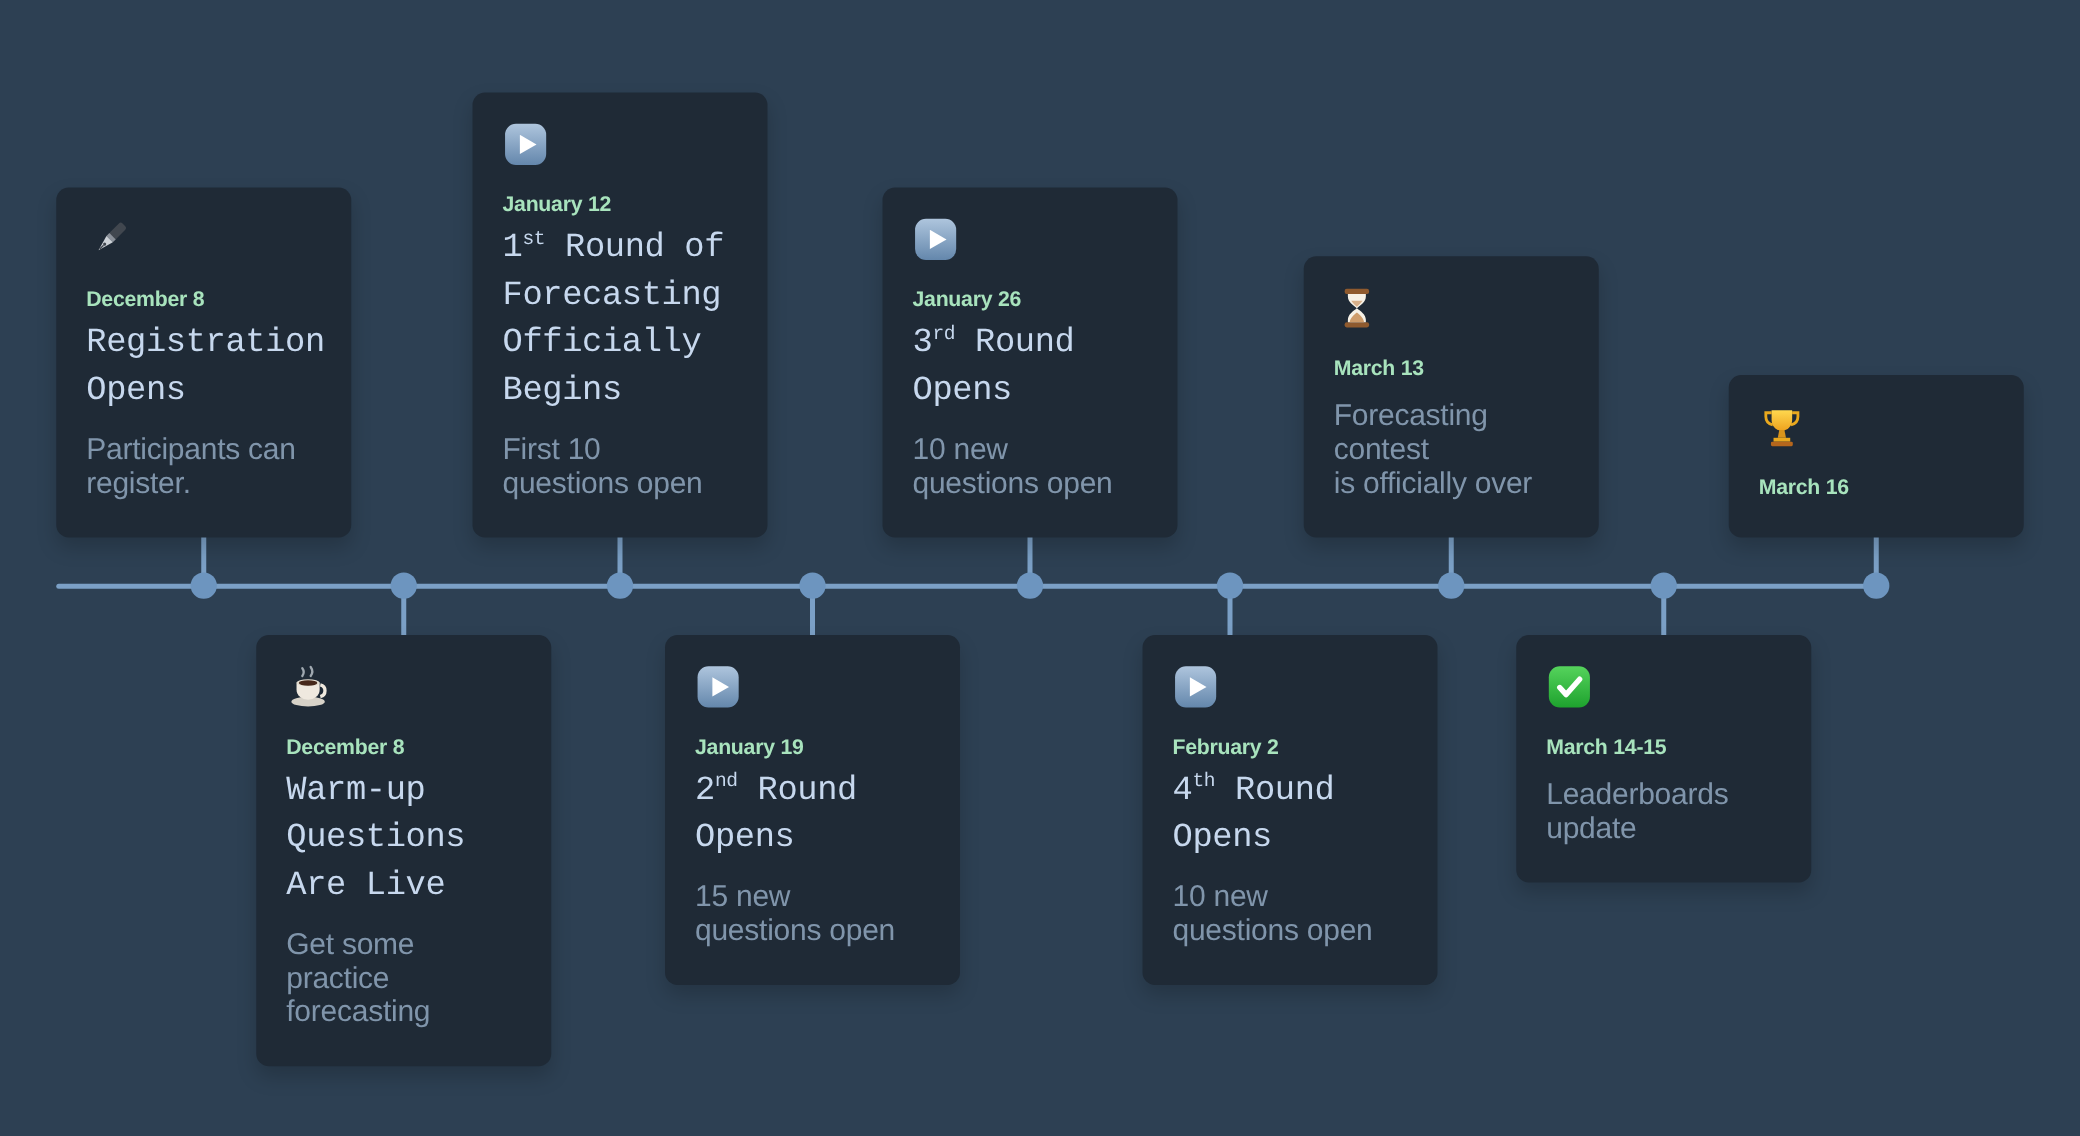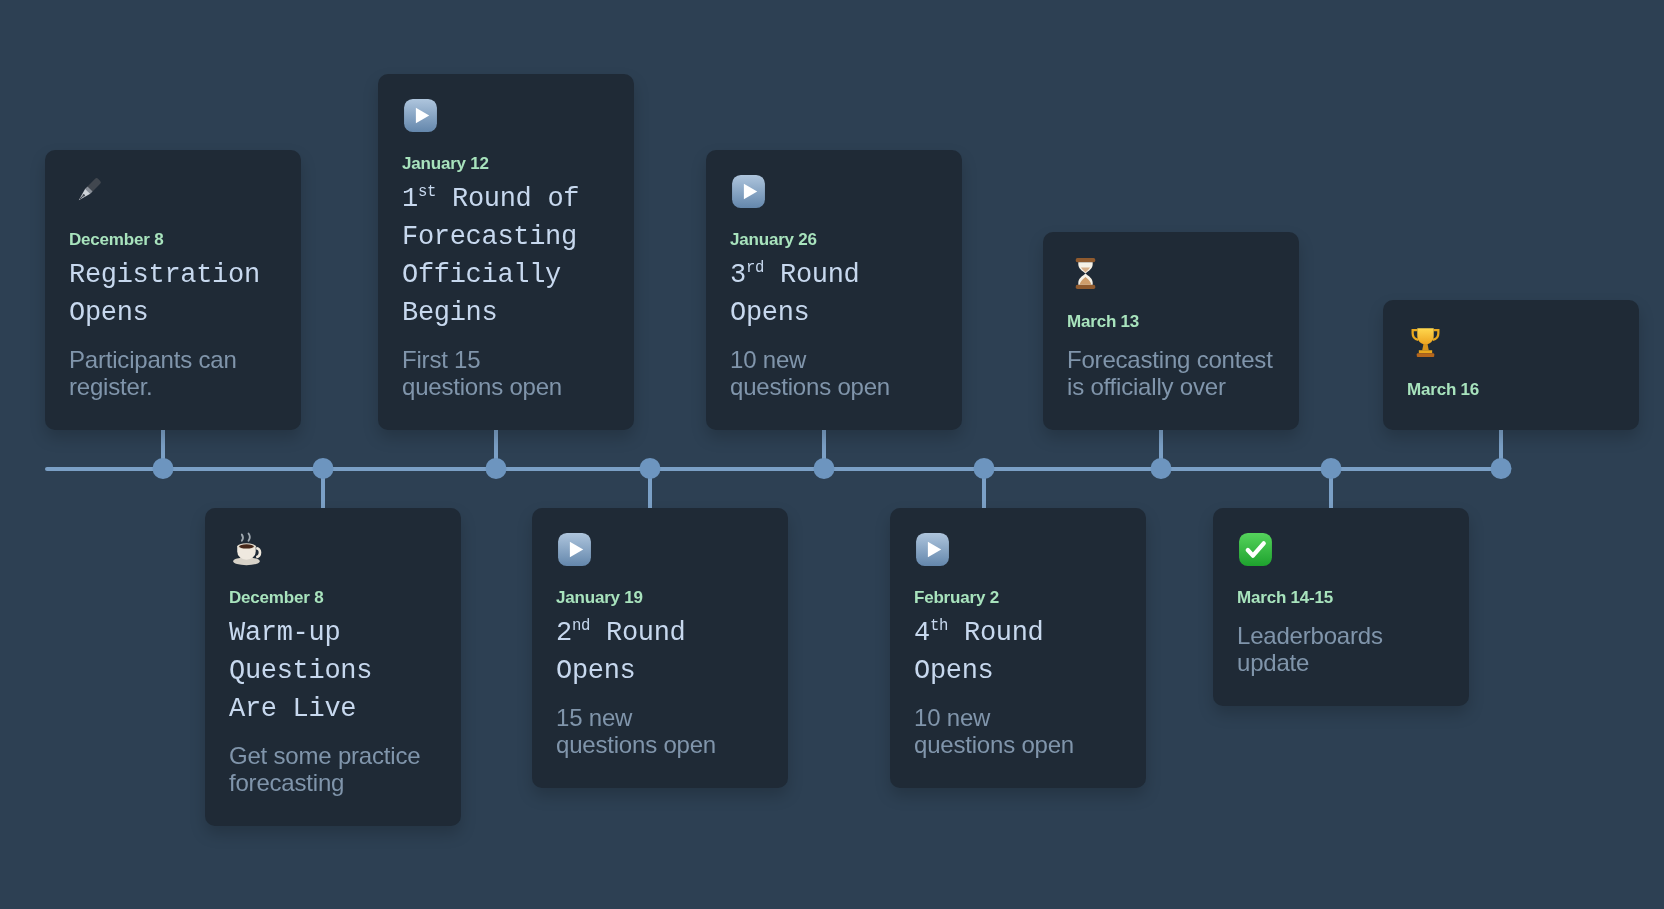--- a/index.html
+++ b/index.html
@@ -16,21 +16,21 @@
     position:absolute; width:4px; height:45px; background:#7ba0c6;
     transform:translateX(-50%); z-index:1;
   }
   .conn-top { top:424px; }
   .conn-bottom { top:469px; }
   .tl-dot {
     position:absolute; width:21px; height:21px; border-radius:50%;
     background:#6d95bf; top:458px; transform:translateX(-50%); z-index:1;
   }
   .card {
-    position:absolute; width:256px; box-sizing:border-box;
+    position:absolute; width:236px; box-sizing:border-box;
     background:#1f2a36; border-radius:10px;
     padding:23px 24px 30px 24px; z-index:2;
     box-shadow:0 8px 16px rgba(0,0,0,0.18);
   }
   .card.top    { bottom:479px; }
   .card.bottom { top:508px; }
   .icon { width:37px; height:37px; display:block; }
   .icon svg { width:37px; height:37px; display:block; }
   .date {
     margin-top:20px; color:#a8e3bd; font-size:17px; line-height:20px;
@@ -135,21 +135,21 @@
       <svg viewBox="0 0 36 36">
         <rect x="2" y="2" width="32" height="32" rx="8.5" fill="url(#gPlay)"></rect>
         <polygon points="13.5,10.5 26.5,18 13.5,25.5" fill="#ffffff"></polygon>
       </svg>
     </span>
     <div class="date">January 12</div>
     <div class="title"><span>1</span><sup>st</sup><span> Round of
 Forecasting
 Officially
 Begins</span></div>
-    <div class="desc">First 15
+    <div class="desc">First 10
 questions open</div>
   </div>
 
   <div class="card bottom" style="left:532px">
     <span class="icon">
       <svg viewBox="0 0 36 36">
         <rect x="2" y="2" width="32" height="32" rx="8.5" fill="url(#gPlay)"></rect>
         <polygon points="13.5,10.5 26.5,18 13.5,25.5" fill="#ffffff"></polygon>
       </svg>
     </span>
@@ -167,21 +167,21 @@
         <polygon points="13.5,10.5 26.5,18 13.5,25.5" fill="#ffffff"></polygon>
       </svg>
     </span>
     <div class="date">January 26</div>
     <div class="title"><span>3</span><sup>rd</sup><span> Round
 Opens</span></div>
     <div class="desc">10 new
 questions open</div>
   </div>
 
-  <div class="card bottom" style="left:890px">
+  <div class="card bottom" style="left:914px">
     <span class="icon">
       <svg viewBox="0 0 36 36">
         <rect x="2" y="2" width="32" height="32" rx="8.5" fill="url(#gPlay)"></rect>
         <polygon points="13.5,10.5 26.5,18 13.5,25.5" fill="#ffffff"></polygon>
       </svg>
     </span>
     <div class="date">February 2</div>
     <div class="title"><span>4</span><sup>th</sup><span> Round
 Opens</span></div>
     <div class="desc">10 new

